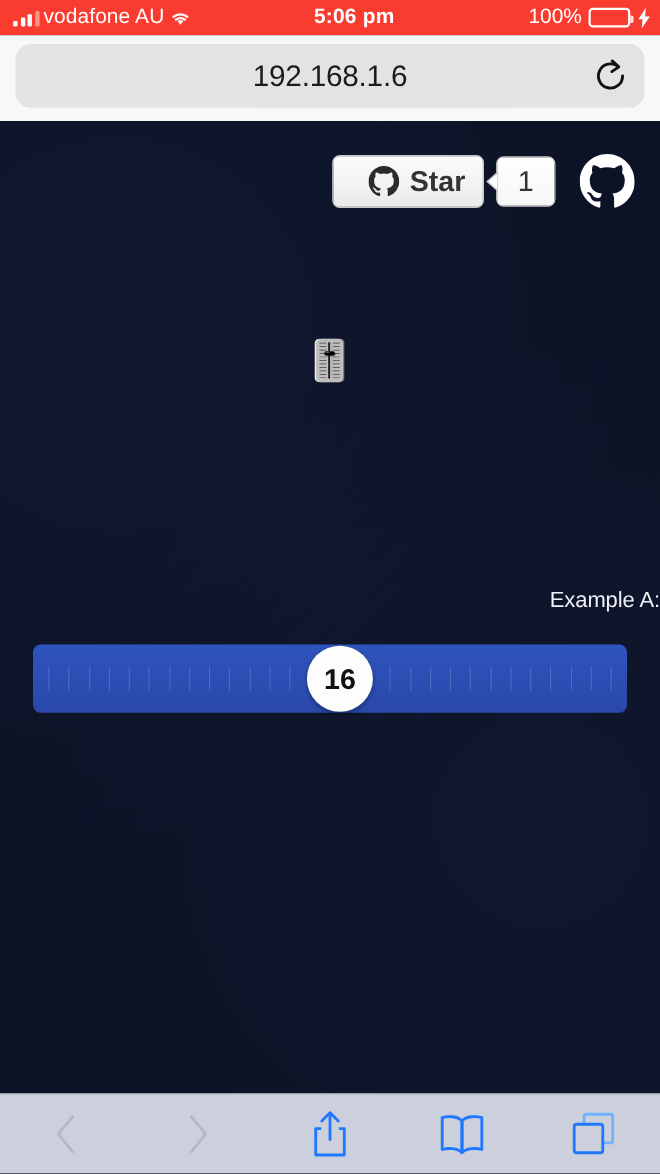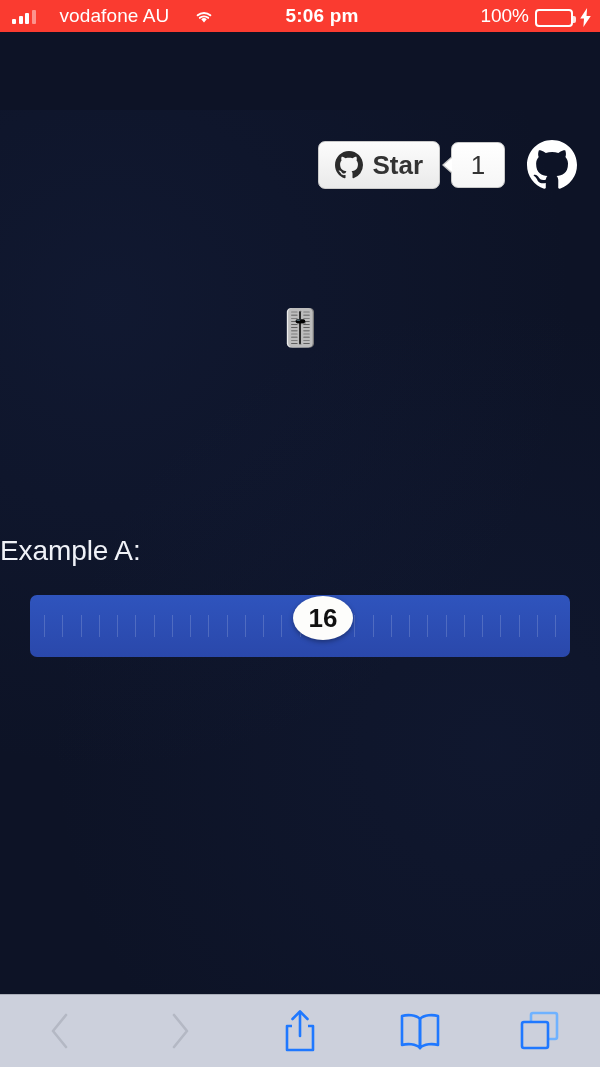--- a/index.html
+++ b/index.html
@@ -25,21 +25,21 @@
     height: 32px;
     background: #fa3b30;
     display: flex;
     align-items: center;
     color: #ffffff;
   }
   .sb-left {
     display: flex;
     align-items: center;
     padding-left: 12px;
-    gap: 24px;
+    gap: 4px;
   }
   .signal-bars {
     display: flex;
     align-items: flex-end;
     gap: 2.5px;
     height: 15px;
   }
   .signal-bars i {
     display: block;
     width: 4px;
@@ -63,21 +63,21 @@
     font-size: 19px;
     font-weight: bold;
     letter-spacing: 0.2px;
     pointer-events: none;
     padding-left: 44px;
   }
   .sb-right {
     position: absolute;
     right: 8px;
     display: flex;
-    align-items: flex-end;
+    align-items: center;
     gap: 6px;
   }
   .battery-pct { font-size: 19px; }
   .battery {
     position: relative;
     width: 38px;
     height: 18px;
     border: 2px solid #ffffff;
     border-radius: 4px;
     box-sizing: border-box;
@@ -161,21 +161,21 @@
     display: flex;
     align-items: center;
   }
   #gh-star-btn {
     display: flex;
     align-items: center;
     gap: 9px;
     background: linear-gradient(#fcfcfc, #eaeaea);
     border: 1px solid #c9c9c9;
     border-radius: 7px;
-    padding: 9px 16px 9px 16px;
+    padding: 9px 16px 9px 32px;
     box-shadow: 0 1px 0 rgba(0,0,0,0.06);
     cursor: pointer;
   }
   #gh-star-label {
     font-size: 26px;
     font-weight: bold;
     color: #333333;
     line-height: 1;
   }
   .gh-mark-dark { width: 28px; height: 28px; display: block; }
@@ -253,23 +253,24 @@
   
   .example {
     position: absolute;
     left: 0;
     width: 600px;
   }
   #example-a { top: 425px; }
   #example-b { top: 650px; }
 
   .example-label {
-    font-size: 28px;
+    font-size: 20px;
     color: #f0f2f8;
     letter-spacing: -0.1px;
+    text-align: right;
   }
 
   
   #slider-a-wrap {
     position: relative;
     margin: 28px 30px 0 30px;
     height: 62px;
   }
   #slider-a-track {
     position: absolute;
@@ -304,24 +305,24 @@
     display: flex;
     align-items: center;
     justify-content: center;
     font-weight: bold;
     color: #111111;
     box-shadow: 0 2px 5px rgba(0,0,0,0.35);
     cursor: pointer;
   }
   #slider-a-thumb {
     width: 60px;
-    height: 44px;
+    height: 60px;
     margin-top: -30px;
     font-size: 26px;
-    left: 263px;
+    left: 249px;
   }
 
   
   #slider-b-wrap {
     position: relative;
     margin: 28px 30px 0 30px;
     height: 60px;
   }
   #slider-b-track {
     position: absolute;
@@ -388,20 +389,31 @@
       <span class="battery-pct">100%</span>
       <span class="battery"><span class="fill"></span></span>
       <span>
         <svg class="bolt" viewBox="0 0 12 18">
             <path d="M7.5 0 L1 10 h3.6 L4 18 L11 7.5 H7 Z" fill="#fff"></path>
           </svg>
       </span>
     </div>
   </div>
 
+  <div id="url-bar-wrap">
+    <div id="url-bar">
+      <span id="url-text" title="Search or enter website name">192.168.1.6</span>
+      <span id="reload-btn">
+        <svg viewBox="0 0 34 34" width="34" height="34">
+          <path d="M28 17 a11 11 0 1 1 -4.2 -8.6" stroke="#111" stroke-width="2.6" fill="none" stroke-linecap="round"></path>
+          <path d="M18.5 3.4 L24.6 8.8 L18.2 13.1" stroke="#111" stroke-width="2.6" fill="none" stroke-linecap="round" stroke-linejoin="round"></path>
+        </svg>
+      </span>
+    </div>
+  </div>
 
   <div id="page">
 
     <div id="gh-row">
       <div id="gh-star-widget">
         <div id="gh-star-btn">
           <span>
             <svg class="gh-mark-dark" viewBox="0 0 16 16">
                 <path fill="#2b2b2b" d="M8 0C3.58 0 0 3.58 0 8c0 3.54 2.29 6.53 5.47 7.59.4.07.55-.17.55-.38 0-.19-.01-.82-.01-1.49-2.01.37-2.53-.49-2.69-.94-.09-.23-.48-.94-.82-1.13-.28-.15-.68-.52-.01-.53.63-.01 1.08.58 1.23.82.72 1.21 1.87.87 2.33.66.07-.52.28-.87.51-1.07-1.78-.2-3.64-.89-3.64-3.95 0-.87.31-1.59.82-2.15-.08-.2-.36-1.02.08-2.12 0 0 .67-.21 2.2.82.64-.18 1.32-.27 2-.27s1.36.09 2 .27c1.53-1.04 2.2-.82 2.2-.82.44 1.1.16 1.92.08 2.12.51.56.82 1.27.82 2.15 0 3.07-1.87 3.75-3.65 3.95.29.25.54.73.54 1.48 0 1.07-.01 1.93-.01 2.2 0 .21.15.46.55.38A8.01 8.01 0 0 0 16 8c0-4.42-3.58-8-8-8z"></path>
               </svg>

